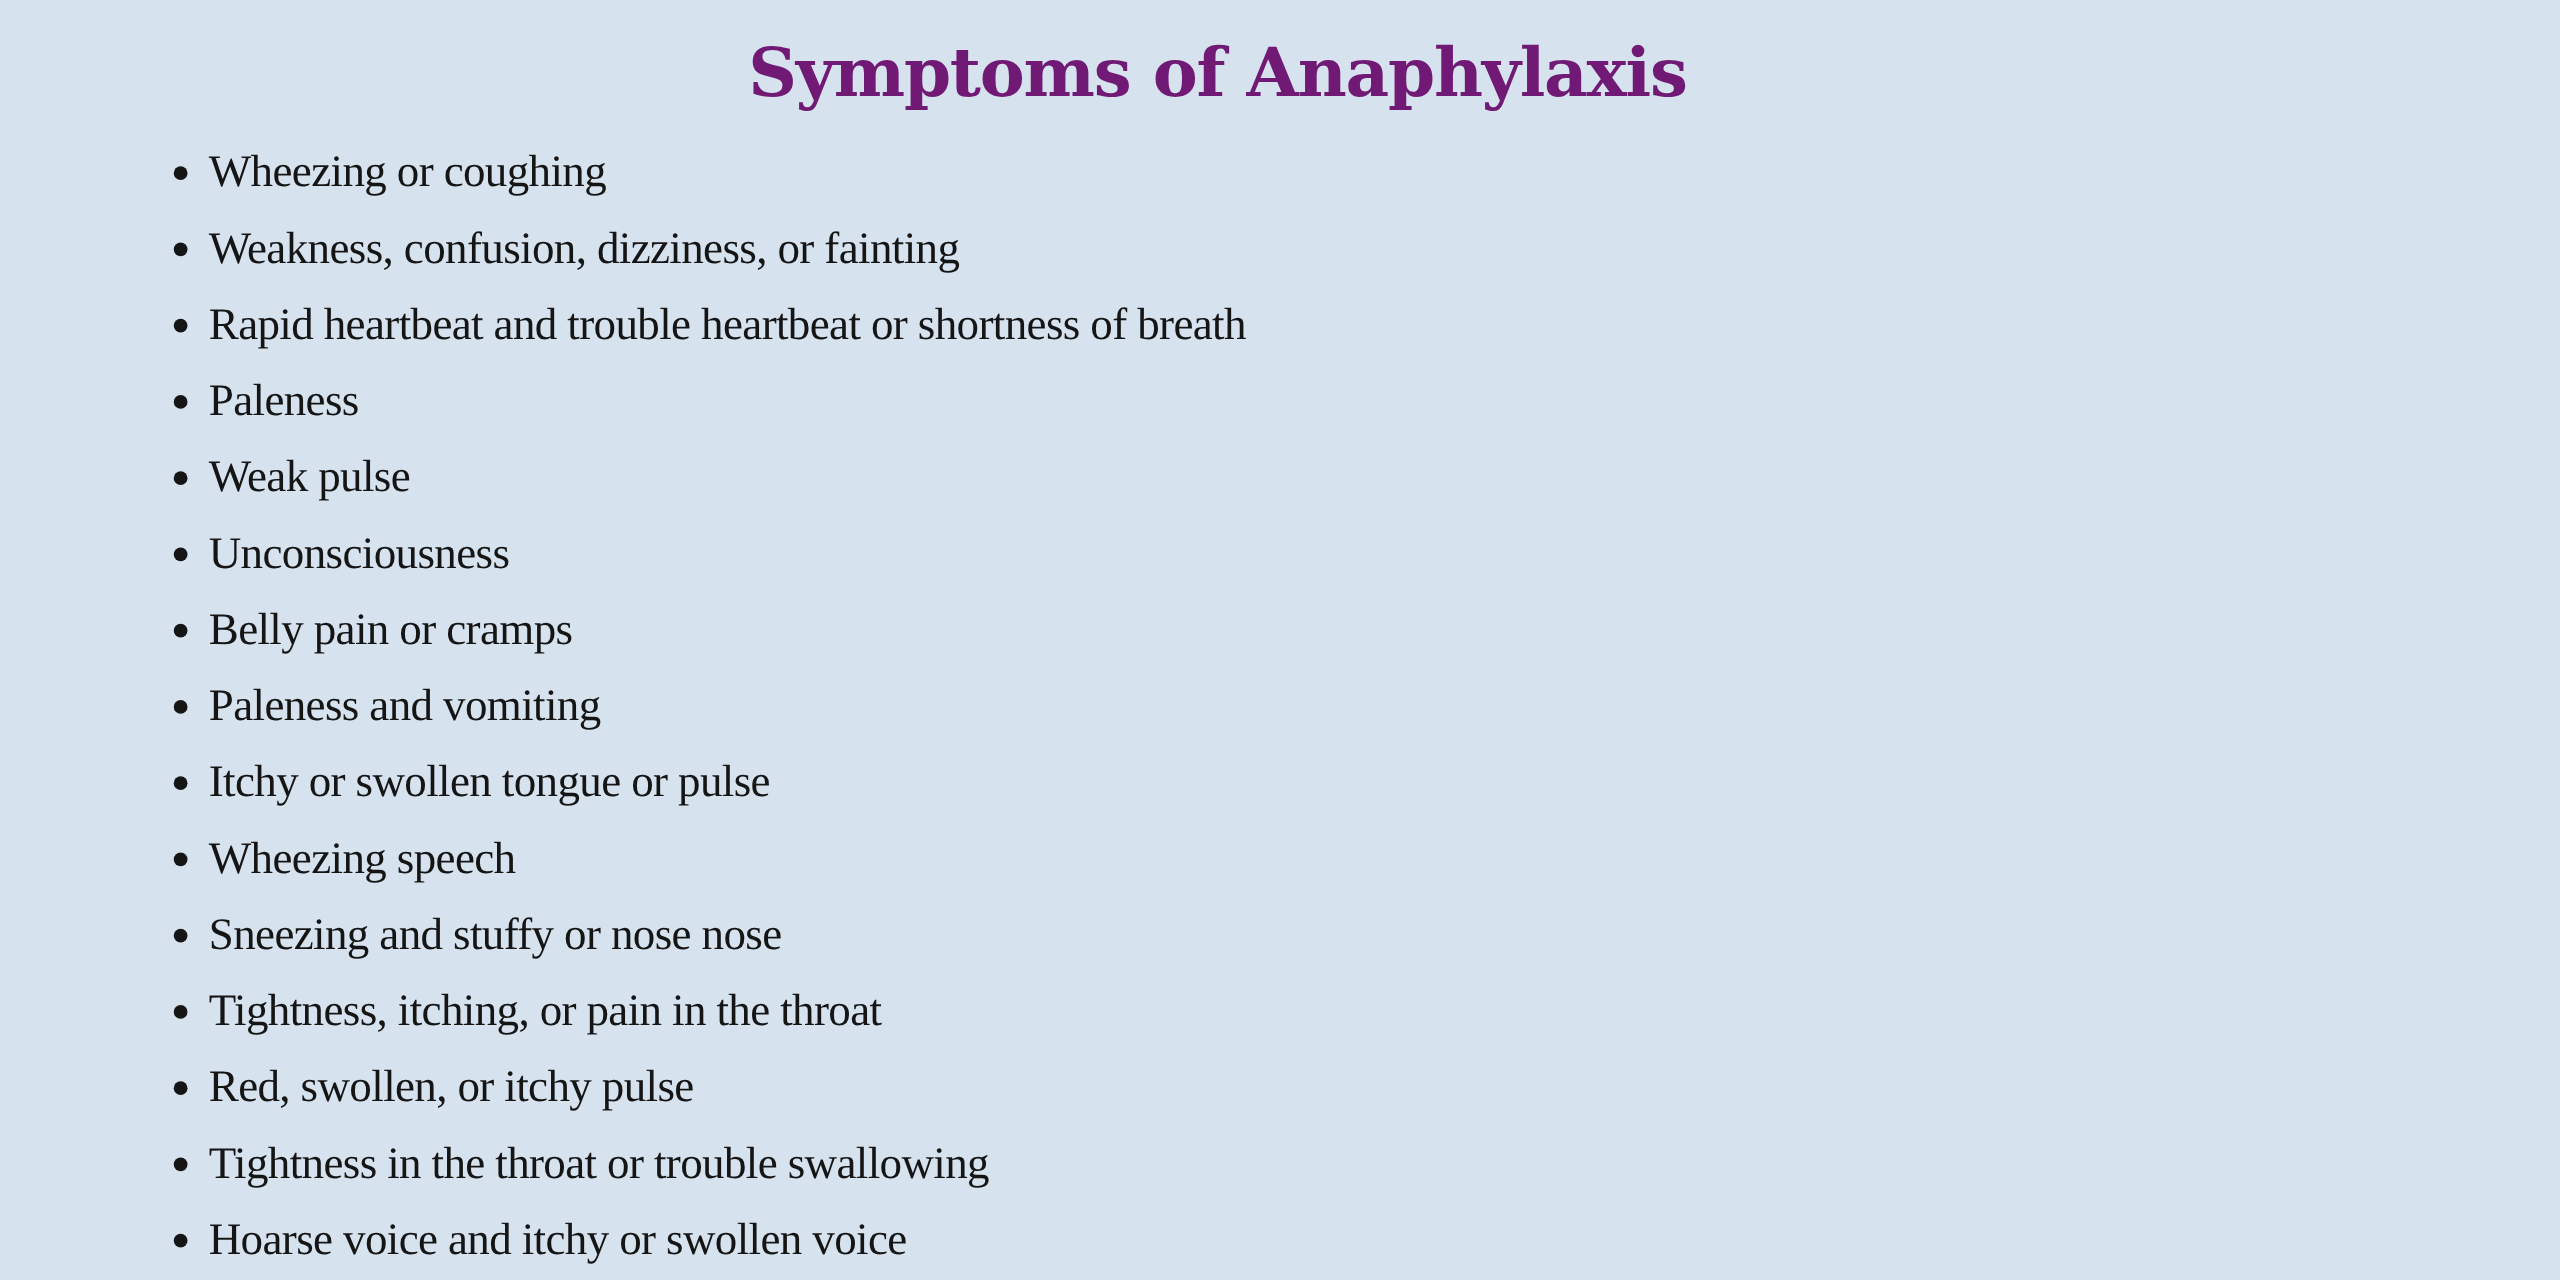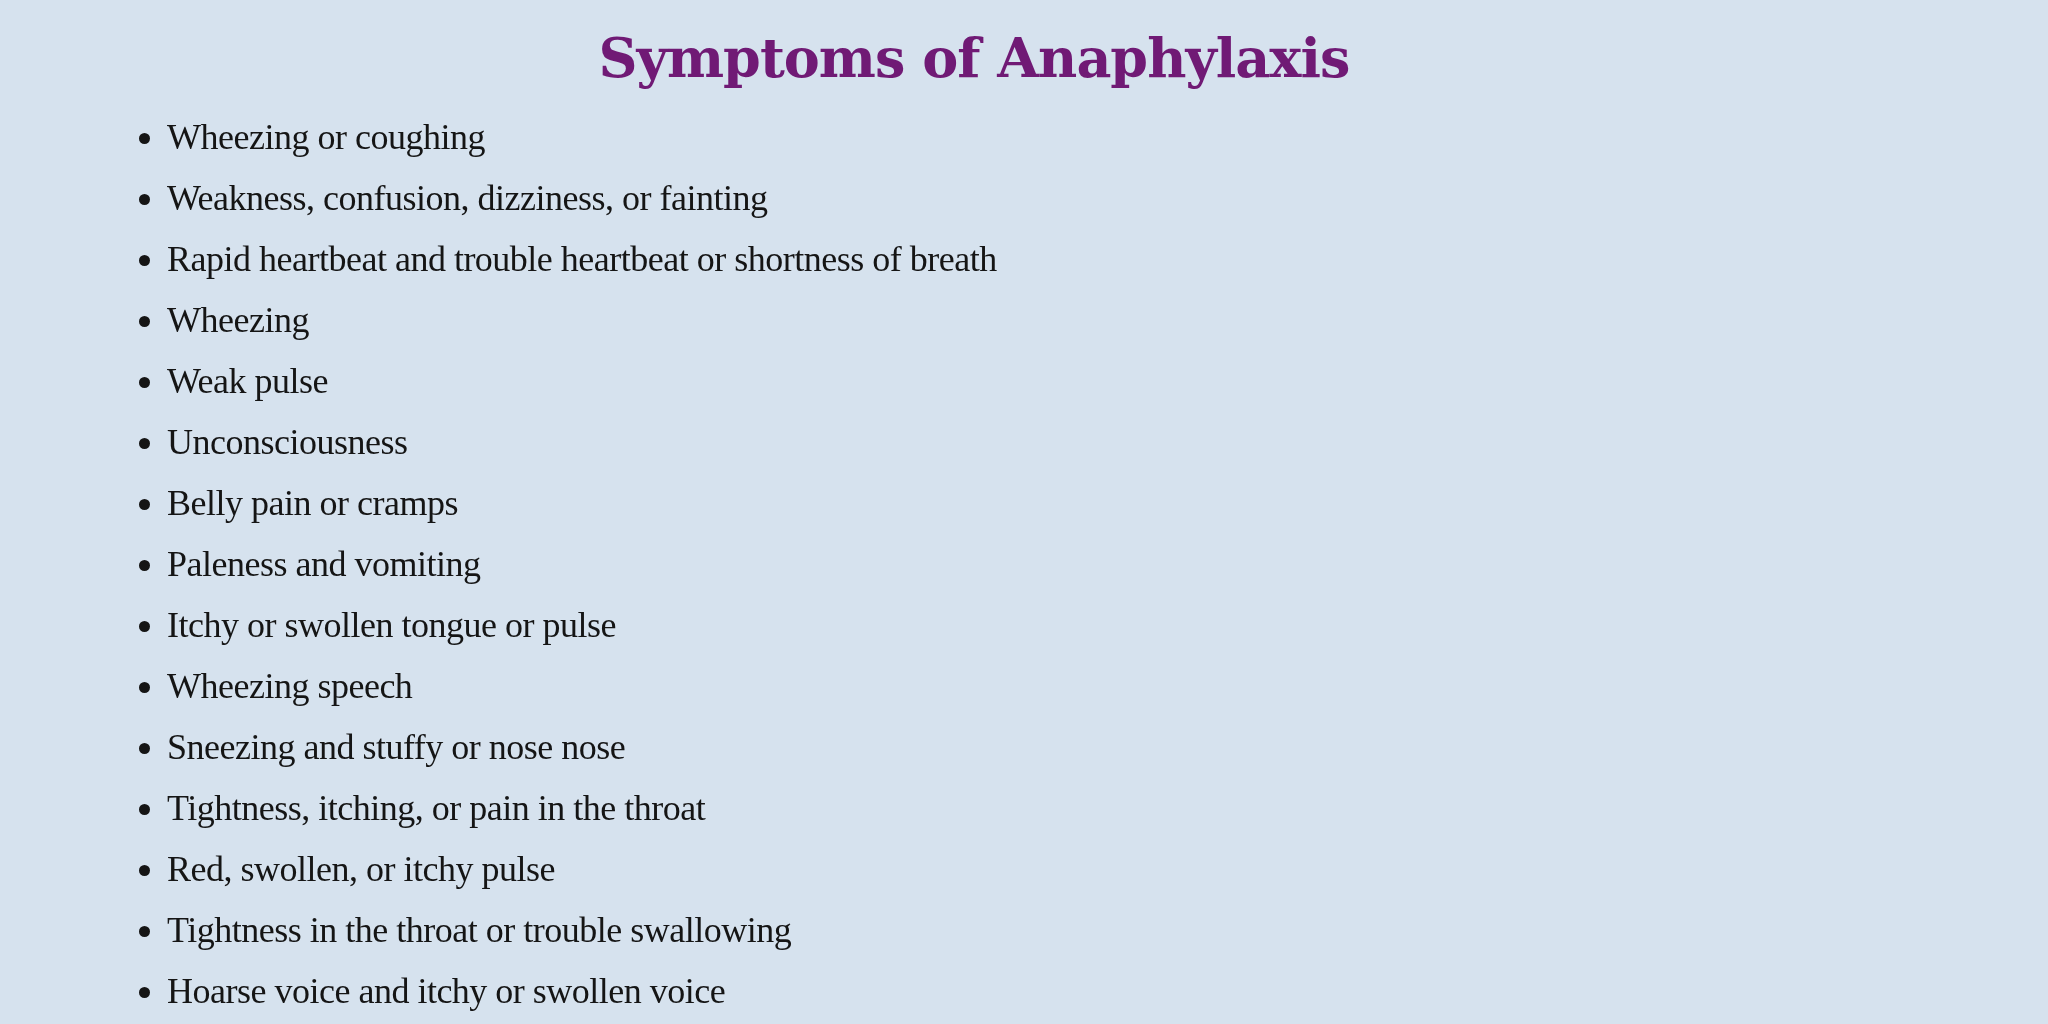--- a/index.html
+++ b/index.html
@@ -48,21 +48,21 @@
 </style>
 </head>
 <body>
 
 <div class="page">
   <h1 class="title">Symptoms of Anaphylaxis</h1>
   <ul class="symptom-list">
       <li>Wheezing or coughing</li>
       <li>Weakness, confusion, dizziness, or fainting</li>
       <li>Rapid heartbeat and trouble heartbeat or shortness of breath</li>
-      <li>Wheezing</li>
+      <li>Paleness</li>
       <li>Weak pulse</li>
       <li>Unconsciousness</li>
       <li>Belly pain or cramps</li>
       <li>Paleness and vomiting</li>
       <li>Itchy or swollen tongue or pulse</li>
       <li>Wheezing speech</li>
       <li>Sneezing and stuffy or nose nose</li>
       <li>Tightness, itching, or pain in the throat</li>
       <li>Red, swollen, or itchy pulse</li>
       <li>Tightness in the throat or trouble swallowing</li>

